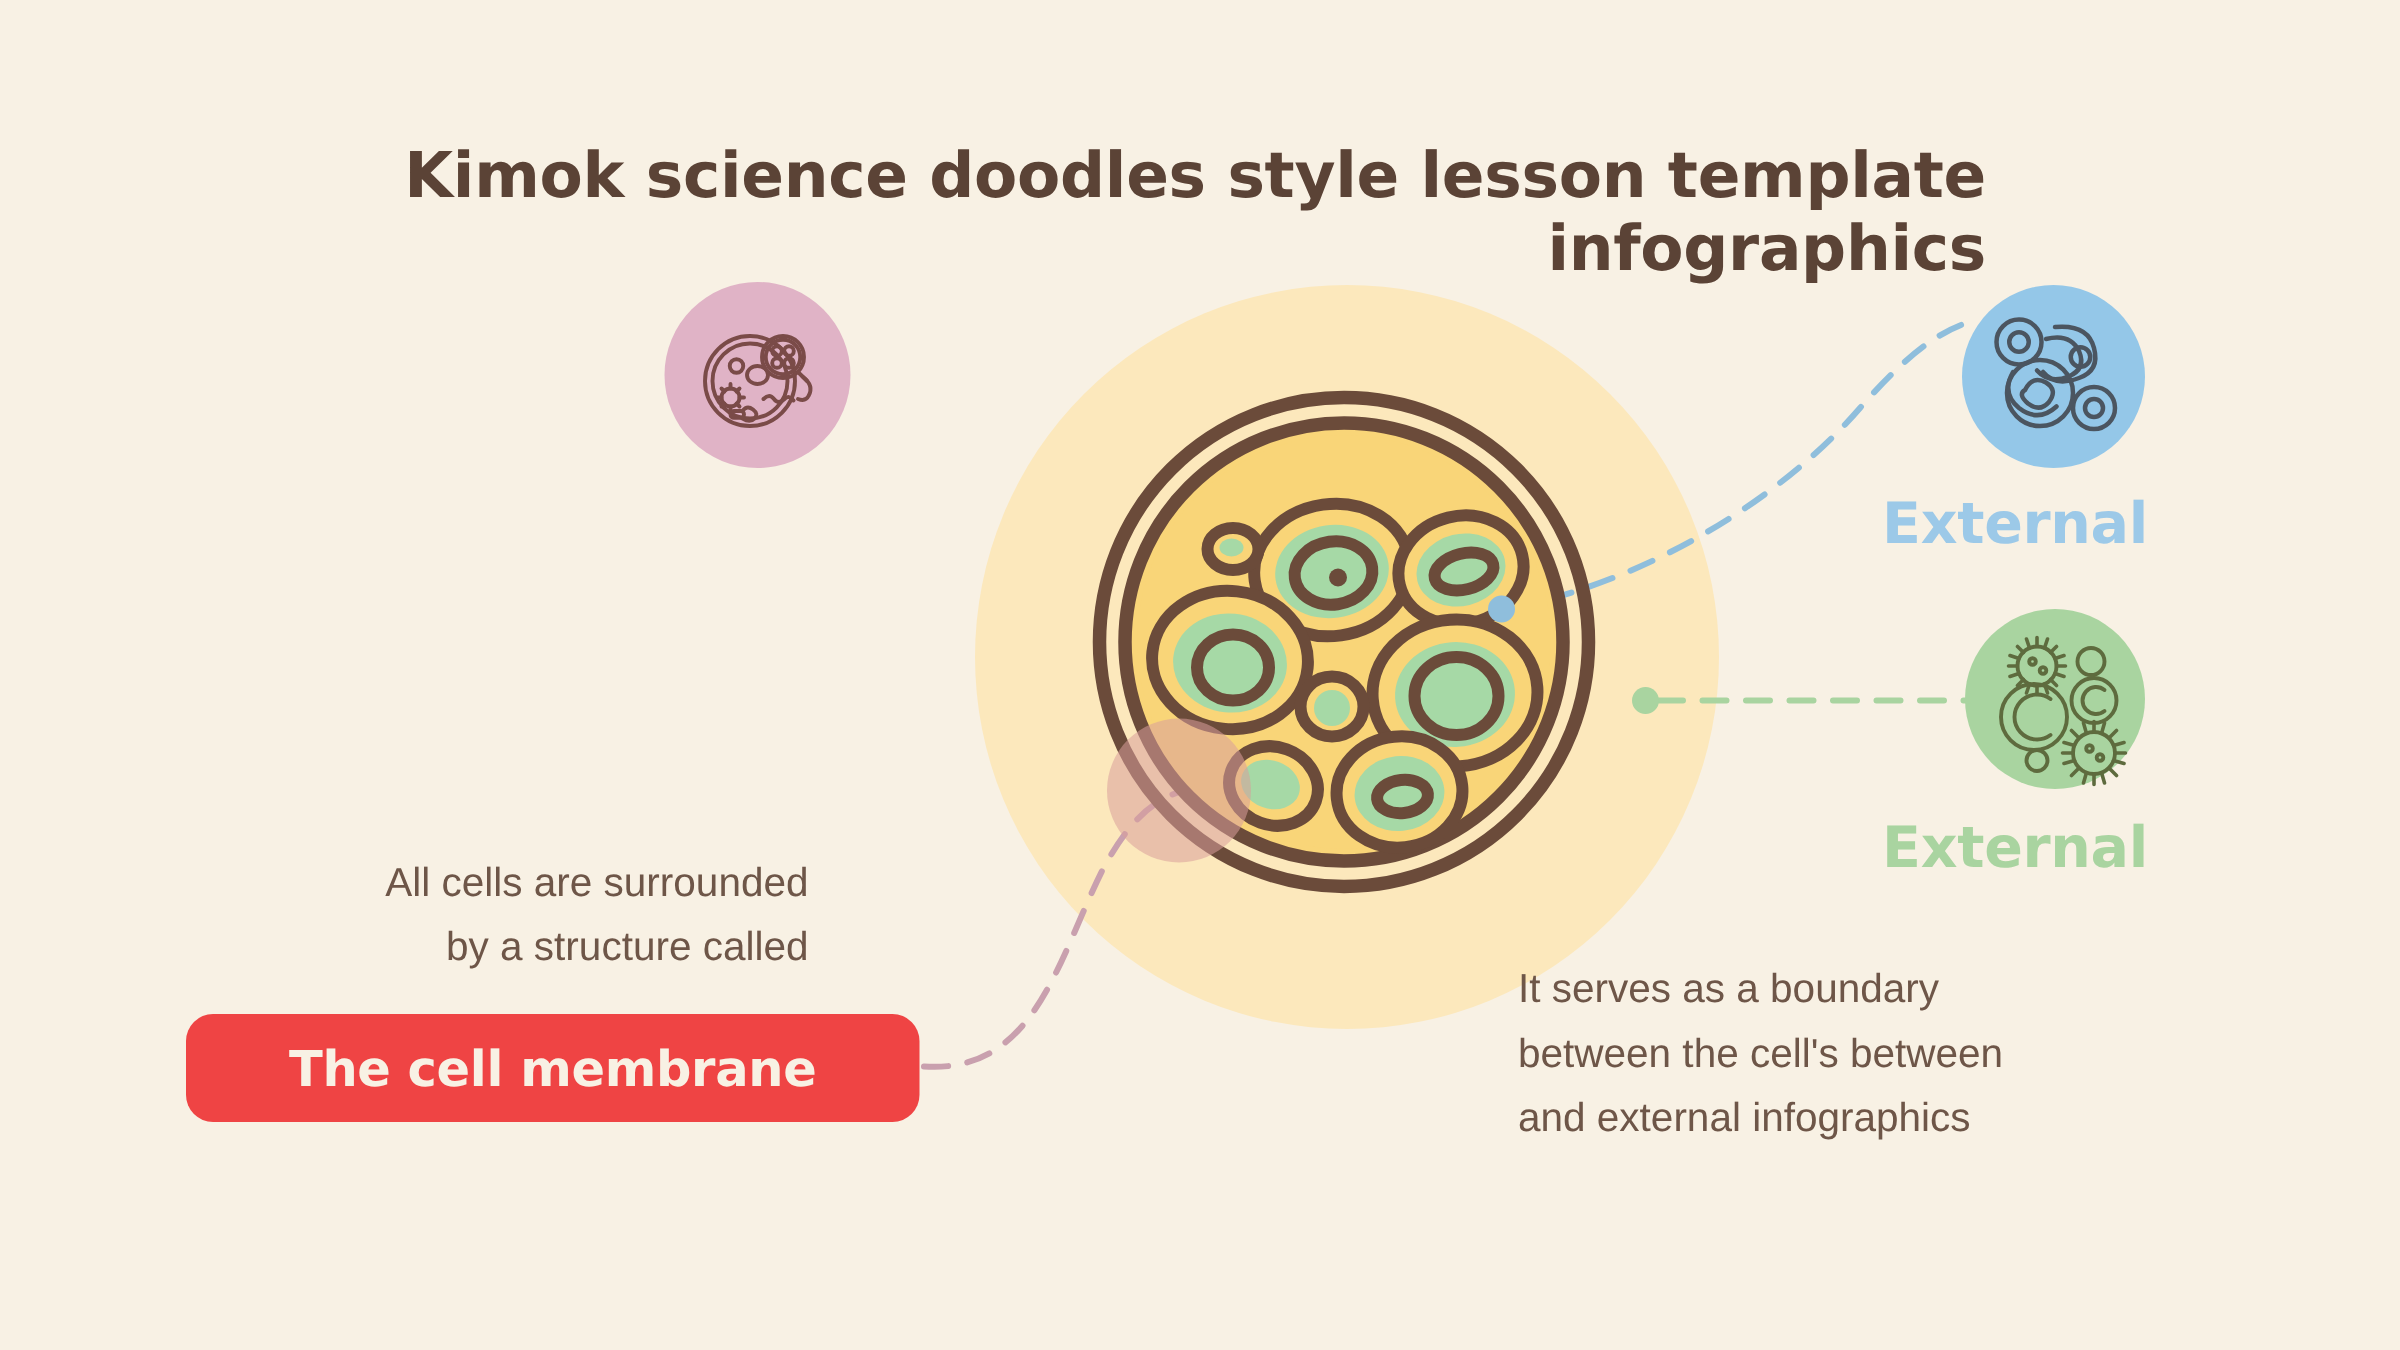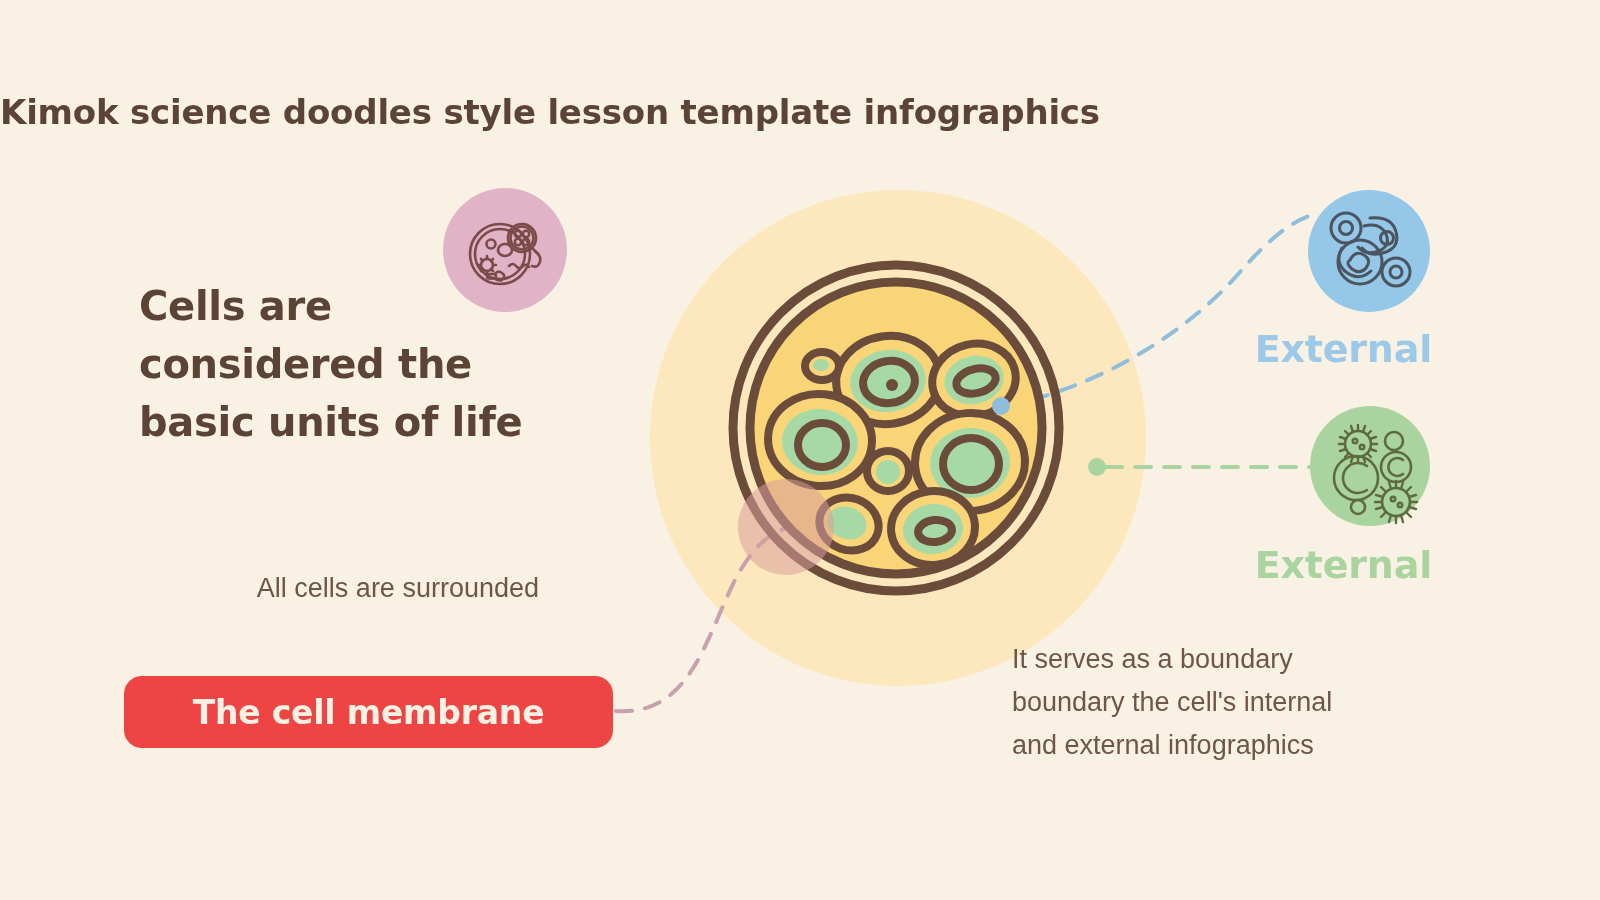--- a/index.html
+++ b/index.html
@@ -30,22 +30,22 @@
   }
   #art { z-index: 1; }
   #content { z-index: 3; }
 
   
   #title {
     position: absolute;
     left: 0;
     top: 92px;
     width: 1324px;
-    text-align: left;
-    font-size: 34px;
+    text-align: right;
+    font-size: 42px;
     font-weight: 700;
     letter-spacing: -0.2px;
     color: #5B4336;
     font-family: "DejaVu Sans", sans-serif;
   }
 
   
   #headline {
     position: absolute;
     left: 139px;
@@ -287,37 +287,33 @@
         <circle cx="83" cy="93" r="2.2"></circle>
         <circle cx="90" cy="99" r="2.2"></circle>
       </g>
     </svg>
   </div>
 
   <div class="layer" id="content">
 
     <div id="title">Kimok science doodles style lesson template infographics</div>
 
-    <div id="headline">
-      <div>Cells are</div>
-      <div>considered the</div>
-      <div>basic units of life</div>
-    </div>
 
     <div id="left-para">
       <div>All cells are surrounded</div>
+      <div>by a structure called</div>
     </div>
 
     <div id="pill">
       <span class="pill-label">The cell membrane</span>
     </div>
 
     <div class="side-label" id="label-internal">External</div>
     <div class="side-label" id="label-external">External</div>
 
     <div id="right-para">
       <div>It serves as a boundary</div>
-      <div>boundary the cell's internal</div>
+      <div>between the cell's between</div>
       <div>and external infographics</div>
     </div>
 
   </div>
 </div>
 
 </body></html>

